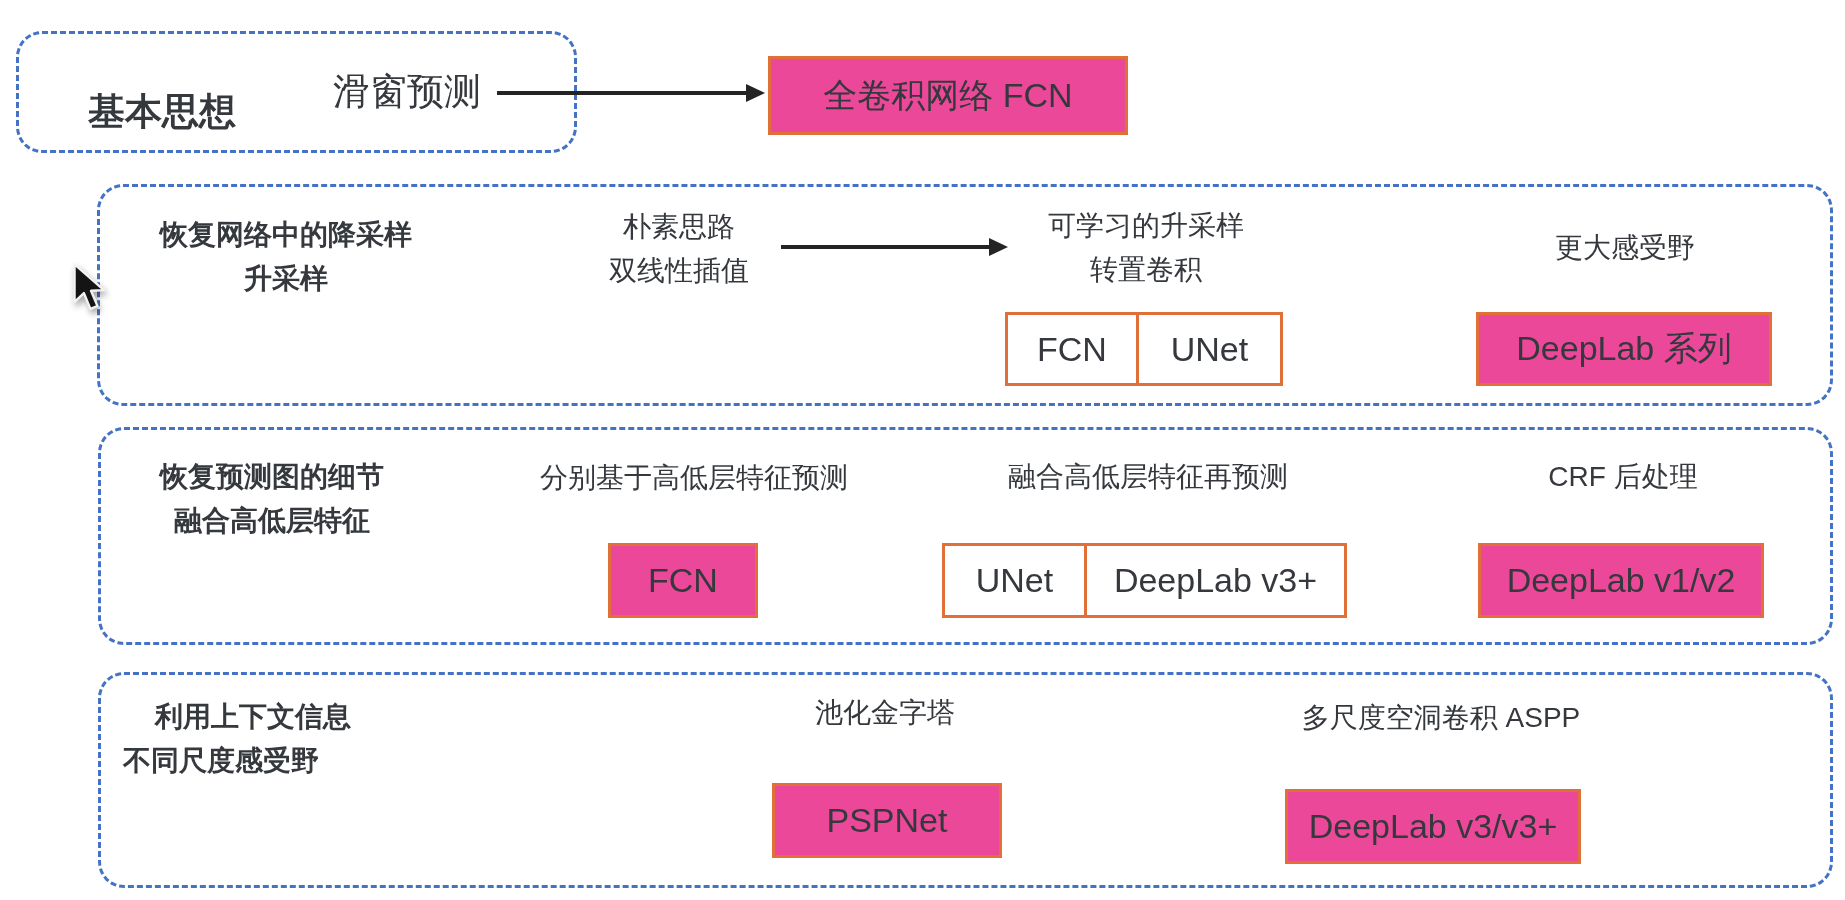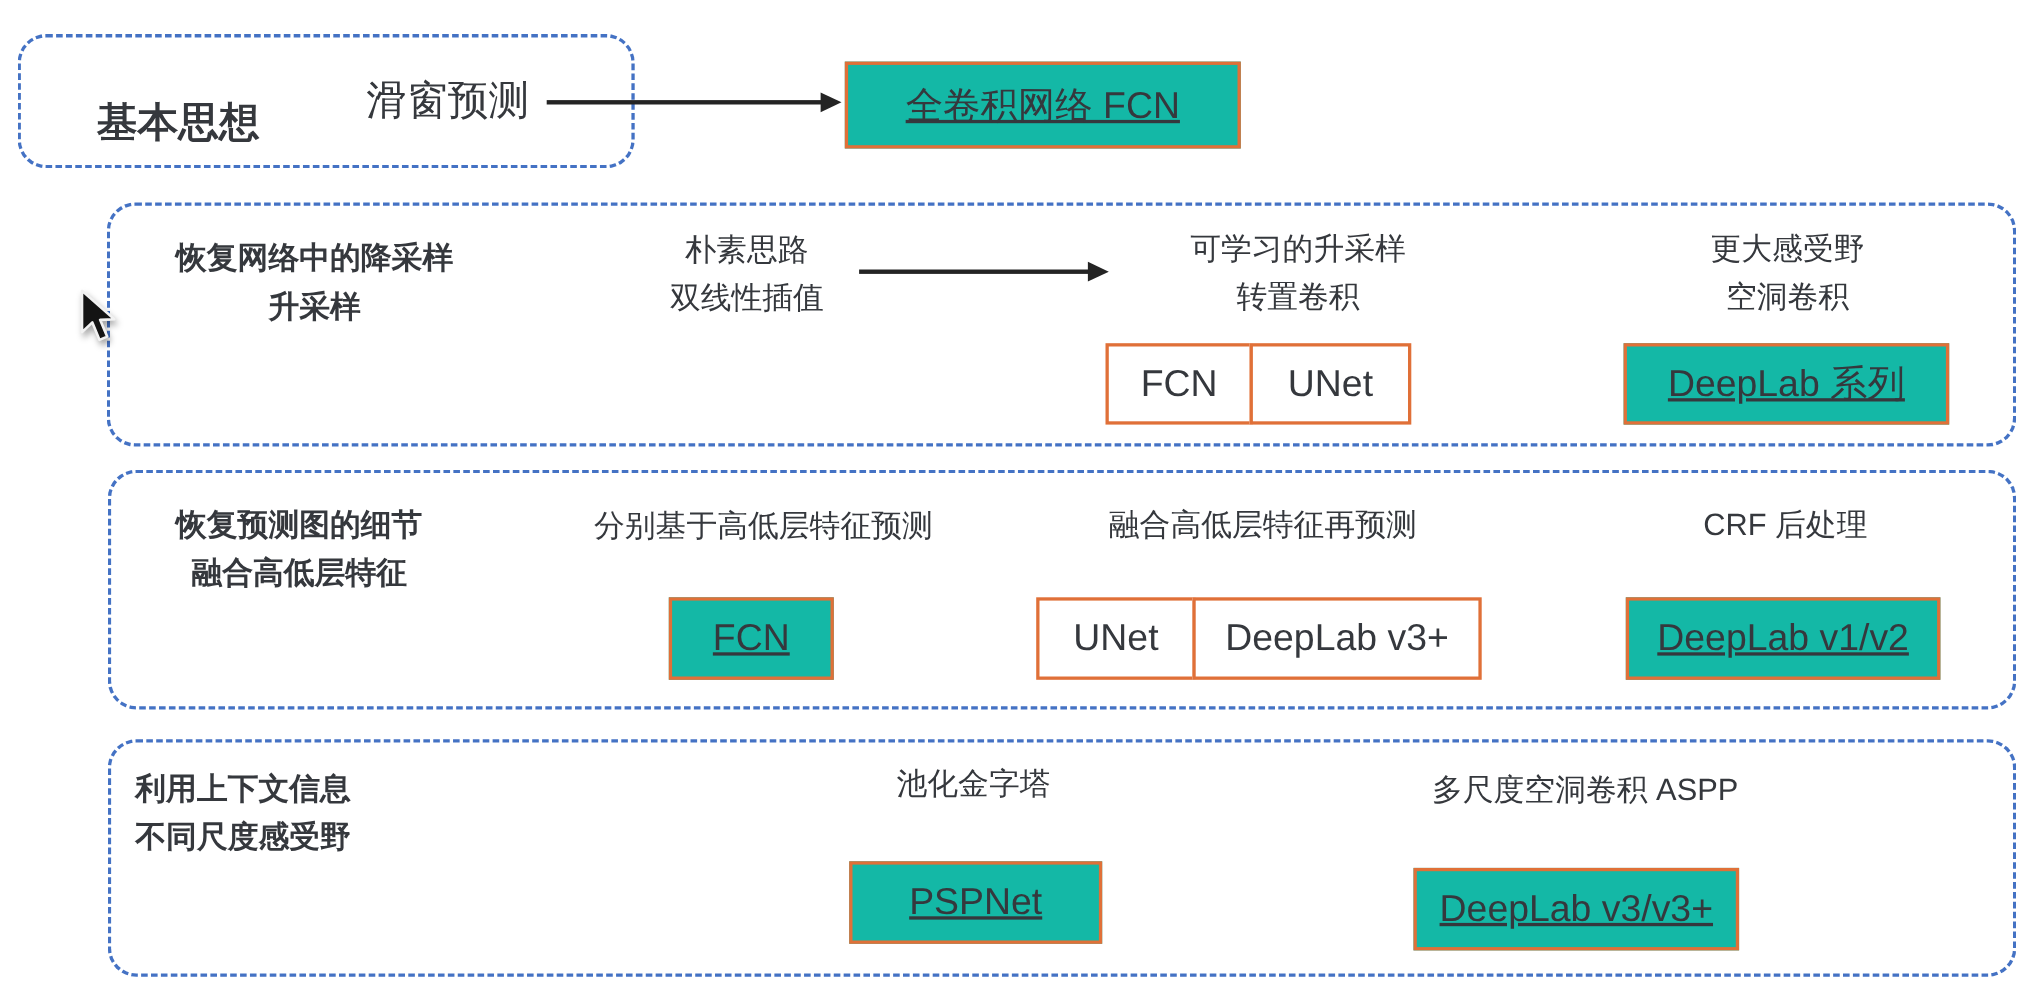--- a/index.html
+++ b/index.html
@@ -10,22 +10,22 @@
     color:#35383d;
   }
   .dashed-box{
     position:absolute;
     border:3px dashed #4472c4;
     border-radius:26px;
     background:transparent;
   }
   .obox{
     position:absolute;display:flex;align-items:center;justify-content:center;
-    border:3px solid #e07038;background:#14b8a6;
-    font-size:34px;color:#35383d;white-space:nowrap;box-sizing:border-box;text-decoration:underline;
+    border:3px solid #e07038;background:#ec4899;
+    font-size:34px;color:#35383d;white-space:nowrap;box-sizing:border-box;
   }
   .pair{position:absolute;display:flex;}
   .pair .cell{
     display:flex;align-items:center;justify-content:center;
     border:3px solid #e07038;background:#ffffff;
     font-size:34px;color:#35383d;white-space:nowrap;box-sizing:border-box;
   }
   .pair .cell + .cell{margin-left:-3px;}
   .lbl{
     position:absolute;transform:translate(-50%,-50%);
@@ -66,28 +66,27 @@
   <span style="display:block;">升采样</span>
 </div>
 
 <div class="lbl" style="left:679px;top:249px;">
   <span style="display:block;">朴素思路</span>
   <span style="display:block;">双线性插值</span>
 </div>
 
 <div class="arrow" style="left:781px;top:245px;width:209px;"></div>
 
-<div class="lbl" style="left:1146px;top:248px;margin-left:34px;">
+<div class="lbl" style="left:1146px;top:248px;">
   <span style="display:block;">可学习的升采样</span>
   <span style="display:block;">转置卷积</span>
 </div>
 
 <div class="lbl" style="left:1625px;top:248px;">
   <span style="display:block;">更大感受野</span>
-  <span style="display:block;">空洞卷积</span>
 </div>
 
 <div class="pair" style="left:1005px;top:312px;">
   <div class="cell" style="width:134px;height:74px;">FCN</div>
   <div class="cell" style="width:147px;height:74px;">UNet</div>
 </div>
 
 <div class="obox" style="left:1476px;top:312px;width:296px;height:74px;">DeepLab 系列</div>
 
 <div class="dashed-box" style="left:98px;top:427px;width:1729px;height:212px;"></div>
@@ -108,21 +107,21 @@
 <div class="pair" style="left:942px;top:543px;">
   <div class="cell" style="width:145px;height:75px;">UNet</div>
   <div class="cell" style="width:263px;height:75px;">DeepLab v3+</div>
 </div>
 
 <div class="obox" style="left:1478px;top:543px;width:286px;height:75px;">DeepLab v1/v2</div>
 
 <div class="dashed-box" style="left:98px;top:672px;width:1729px;height:210px;"></div>
 
 <div class="lbl bold leftalign" style="left:123px;top:739px;">
-  <span style="display:block;">利用上下文信息</span>
+  <span style="display:block;margin-left:32px;">利用上下文信息</span>
   <span style="display:block;">不同尺度感受野</span>
 </div>
 
 <div class="lbl" style="left:885px;top:678px;margin-top:35px;">池化金字塔</div>
 
 <div class="lbl" style="left:1441px;top:718px;">多尺度空洞卷积 ASPP</div>
 
 <div class="obox" style="left:772px;top:783px;width:230px;height:75px;">PSPNet</div>
 
 <div class="obox" style="left:1285px;top:789px;width:296px;height:75px;">DeepLab v3/v3+</div>

